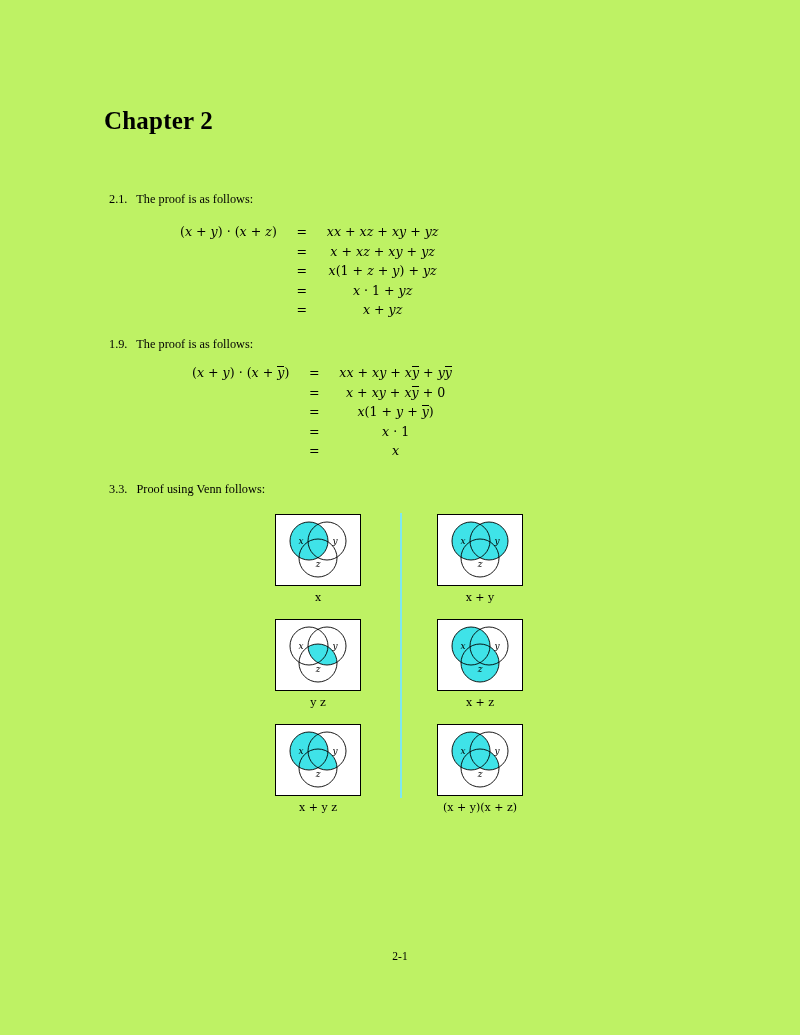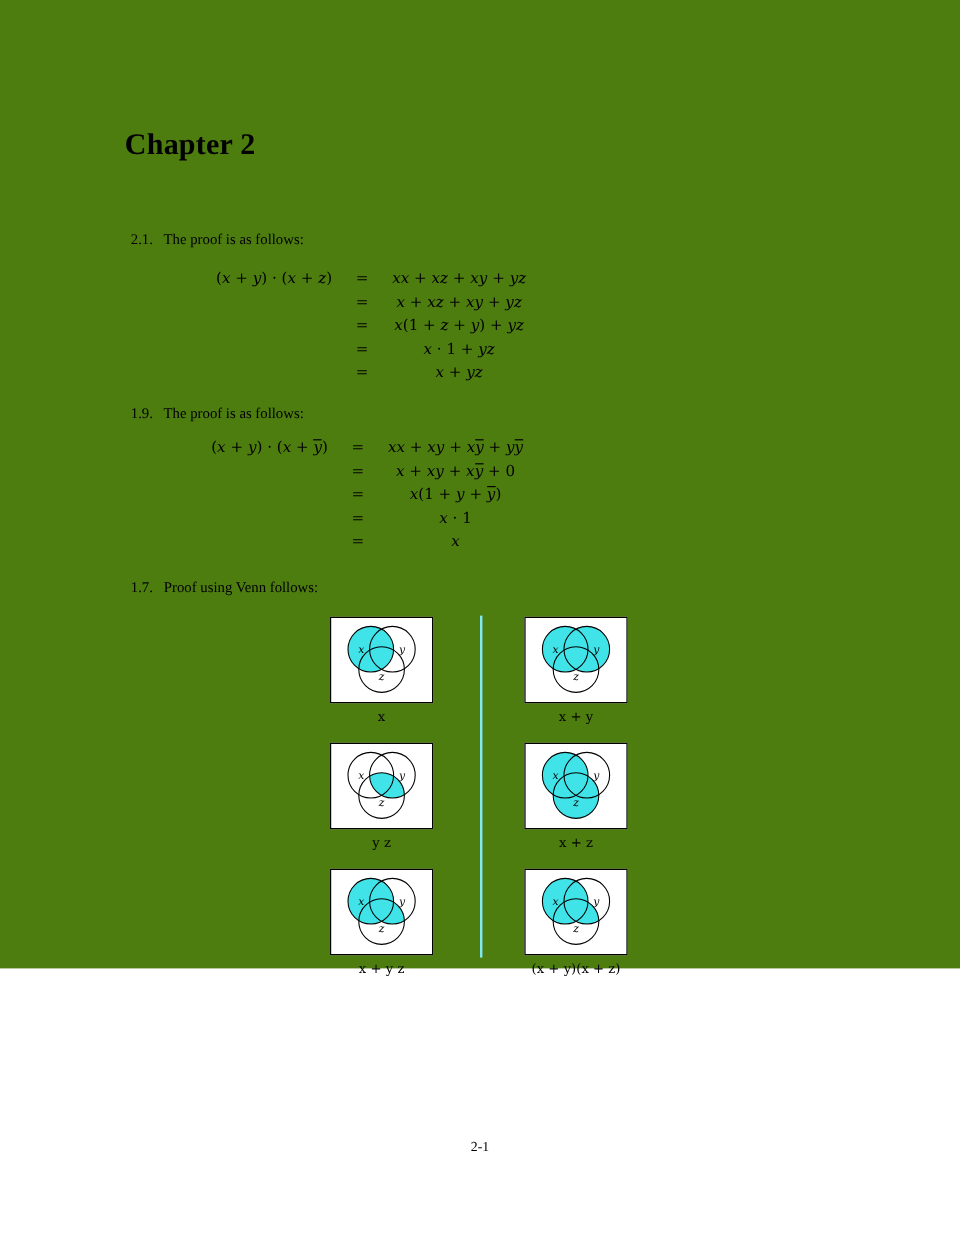--- a/index.html
+++ b/index.html
@@ -13,22 +13,22 @@
     position: relative;
     font-family: "Liberation Serif", "DejaVu Serif", serif;
     color: #000000;
     overflow: hidden;
   }
 
   .page {
     position: absolute;
     left: 0; top: 0;
     width: 800px;
-    height: 807px;
-    background: #4d7c0f;
+    height: 1035px;
+    background: #bef264;
   }
 
   
   .chapter-title {
     position: absolute;
     left: 104px;
     top: 107px;
     font-size: 25px;
     font-weight: bold;
     letter-spacing: 0.2px;
@@ -173,21 +173,21 @@
       </tr>
     </tbody>
       </table>
   </div>
 
   <div class="prompt" style="left:109px; top:337px;">
     <span class="num">1.9.</span>
     <span>The proof is as follows:</span>
   </div>
 
-  <div class="derivation" style="left:176px; top:363px; width:440px;">
+  <div class="derivation" style="left:192px; top:363px; width:440px;">
     <table>
       <tbody>
           <tr>
         <td class="col-lhs">
           <span class="mo">(</span><span class="mi">x</span><span class="mo"> + </span><span class="mi">y</span><span class="mo">)</span><span class="mo"> · </span><span class="mo">(</span><span class="mi">x</span><span class="mo"> + </span><span class="mi ovl">y</span><span class="mo">)</span>
         </td>
         <td class="col-eq">=</td>
         <td class="col-rhs">
           <span class="mi">xx</span><span class="mo"> + </span><span class="mi">xy</span><span class="mo"> + </span><span class="mi">x</span><span class="mi ovl">y</span><span class="mo"> + </span><span class="mi">y</span><span class="mi ovl">y</span>
         </td>
@@ -218,21 +218,21 @@
         <td class="col-eq">=</td>
         <td class="col-rhs">
           <span class="mi">x</span>
         </td>
       </tr>
     </tbody>
       </table>
   </div>
 
   <div class="prompt" style="left:109px; top:482px;">
-    <span class="num">1.7.</span>
+    <span class="num">3.3.</span>
     <span>Proof using Venn follows:</span>
   </div>
 
   <div class="divider" style="left:400px; top:513px; height:285px;"></div>
 
   <div class="venn-cell" style="left:275px; top:514px;">
     <div class="venn-box">
       <svg width="83" height="69" viewBox="0 0 83 69">
         <defs>
           <clipPath id="cpX1">

